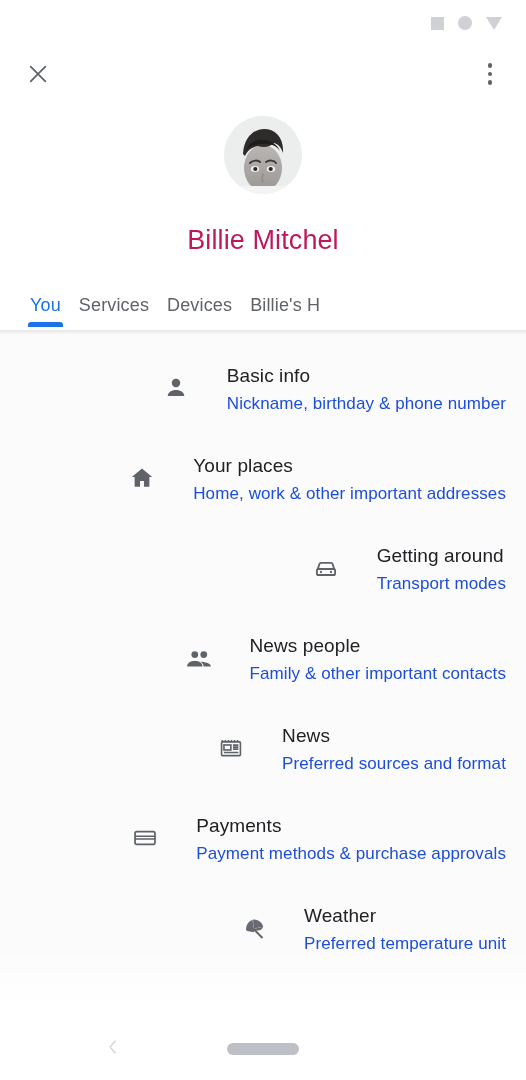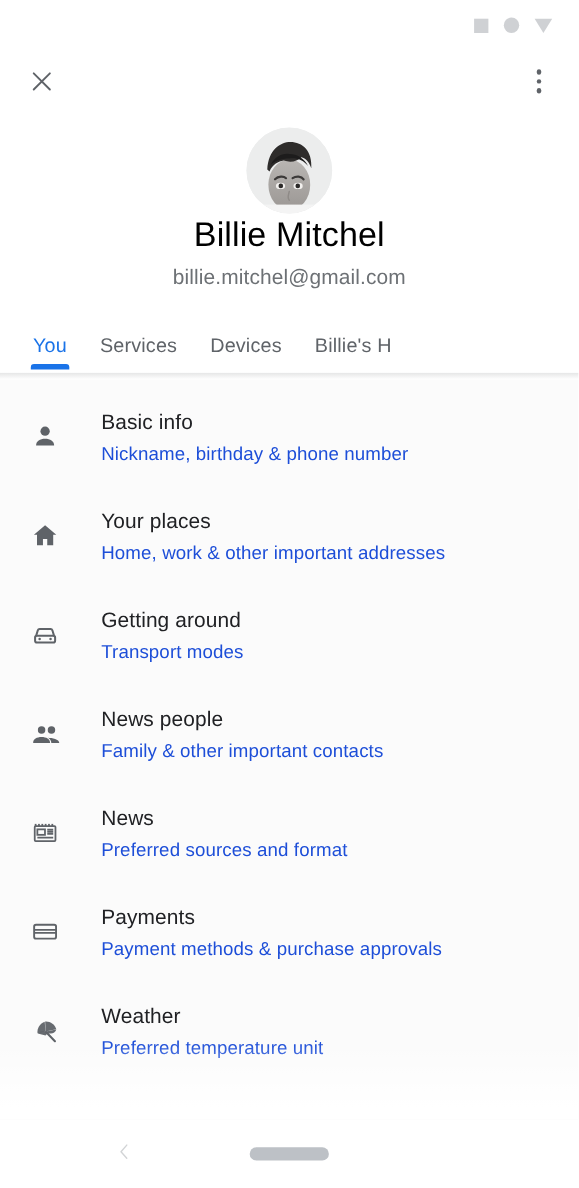--- a/index.html
+++ b/index.html
@@ -66,24 +66,24 @@
   }
   .avatar {
     width: 78px; height: 78px;
     border-radius: 50%;
     background: #eceded;
     overflow: hidden;
     position: relative;
   }
   .avatar svg { position: absolute; left: 0; top: 0; }
   .name {
-    margin-top: 4px;
-    font-size: 31px;
+    margin-top: 30px;
+    font-size: 27px;
     line-height: 32px;
-    color: #000000;
+    color: #be185d;
     font-weight: 400;
     letter-spacing: 0.1px;
   }
   .email {
     margin-top: 11px;
     font-size: 19px;
     line-height: 24px;
     color: #6d7175;
     letter-spacing: 0.1px;
   }
@@ -92,21 +92,21 @@
   .tabs-wrap {
     margin-top: 26px;
     position: relative;
     flex: 0 0 auto;
   }
   .tabs {
     display: flex;
     align-items: flex-end;
     height: 48px;
     padding-left: 30px;
-    gap: 30px;
+    gap: 18px;
     white-space: nowrap;
     overflow: hidden;
   }
   .tab {
     position: relative;
     font-size: 18px;
     color: #5f6368;
     padding-bottom: 14px;
     cursor: pointer;
     letter-spacing: 0.15px;
@@ -132,20 +132,21 @@
     background: #fbfbfb;
     overflow: hidden;
     position: relative;
   }
   .row {
     display: flex;
     align-items: flex-start;
     padding: 13px 20px 13px 28px;
     min-height: 90px;
     cursor: pointer;
+    justify-content: flex-end;
   }
   .row-icon {
     width: 44px;
     flex: 0 0 44px;
     display: flex;
     align-items: center;
     justify-content: flex-start;
     padding-top: 18px;
     color: #5f6368;
   }
@@ -253,21 +254,20 @@
           <circle cx="31.3" cy="53" r="2.1" fill="#2b2928"></circle>
           <circle cx="46.7" cy="53" r="2.1" fill="#2b2928"></circle>
 
           <path d="M39 58 C38 62 37 64 39 66" stroke="#8e8a87" stroke-width="1.3" fill="none" stroke-linecap="round"></path>
 
           <rect x="0" y="70" width="78" height="8" fill="#f4f4f4"></rect>
         </g>
       </svg>
     </div>
     <div class="name">Billie Mitchel</div>
-    <div class="email">billie.mitchel@gmail.com</div>
   </div>
 
   <div class="tabs-wrap">
     <div class="tabs">
       <div class="tab active">
         <span>You</span>
       </div>
       <div class="tab">
         <span>Services</span>
       </div>

